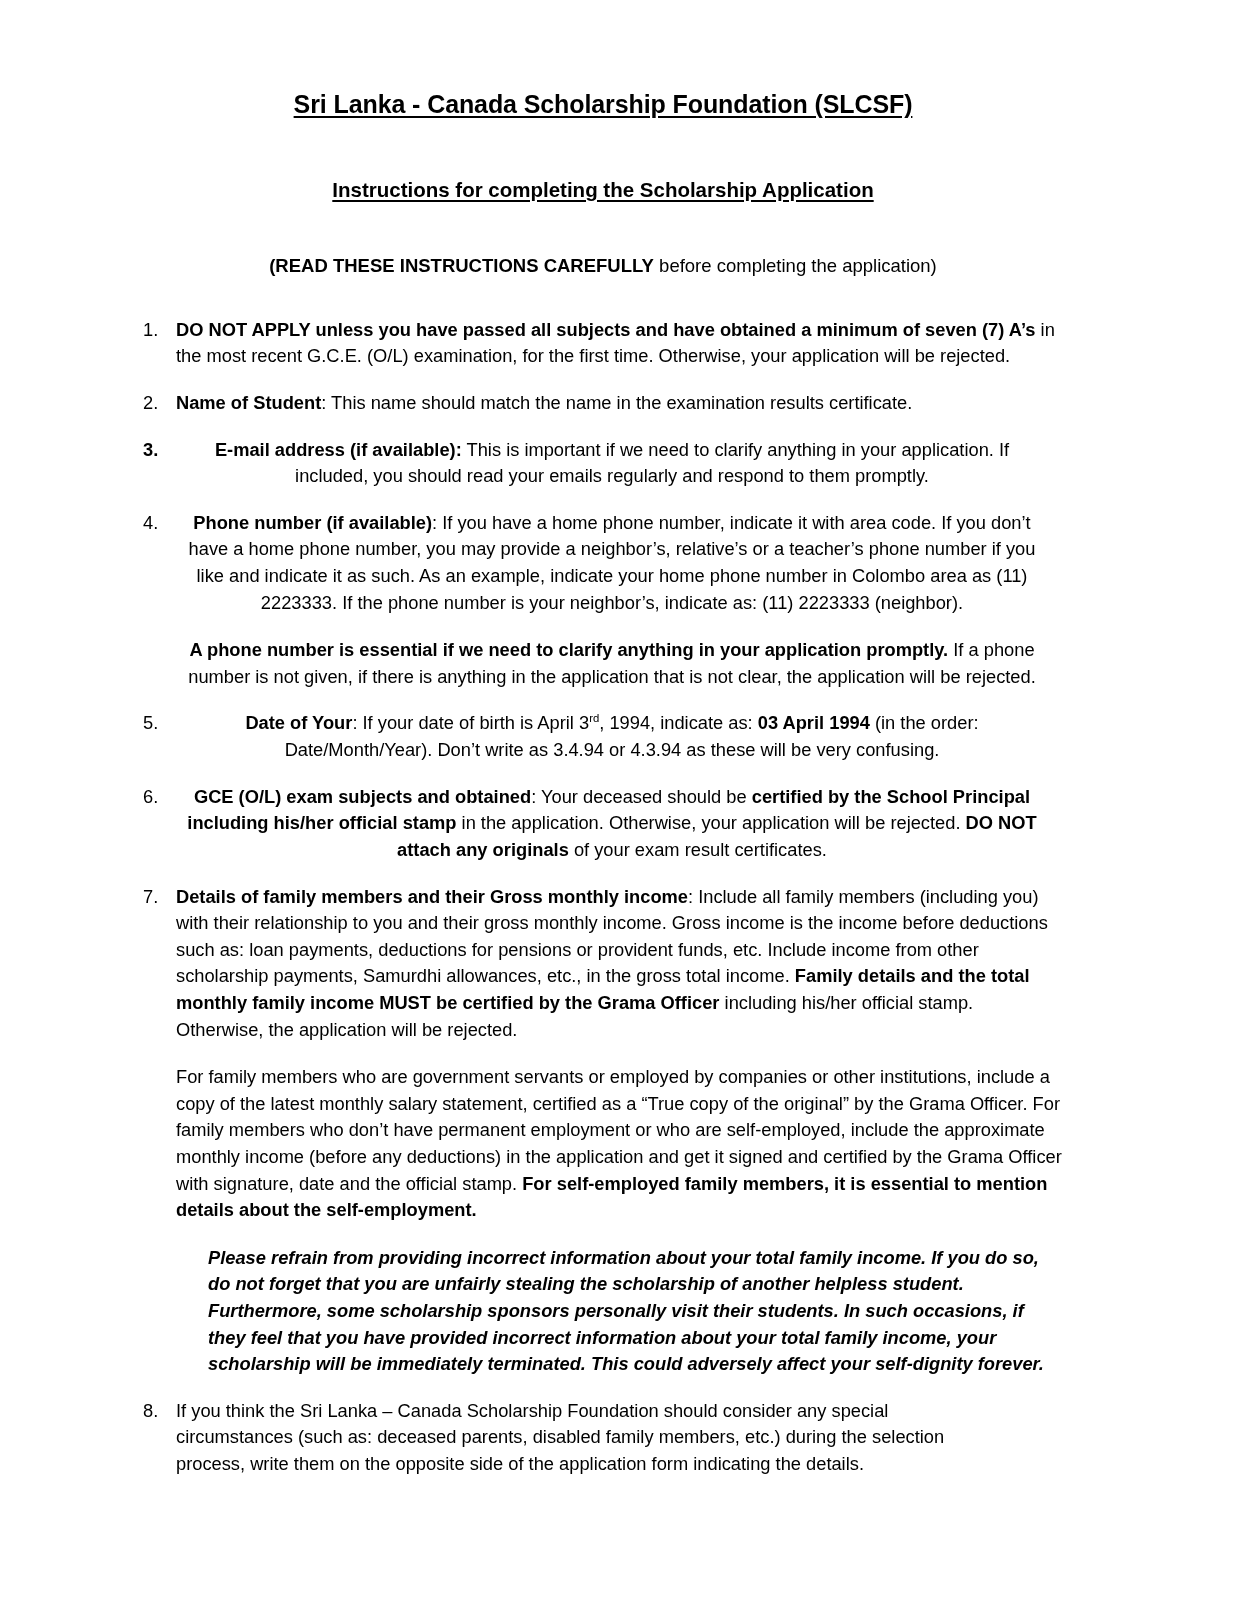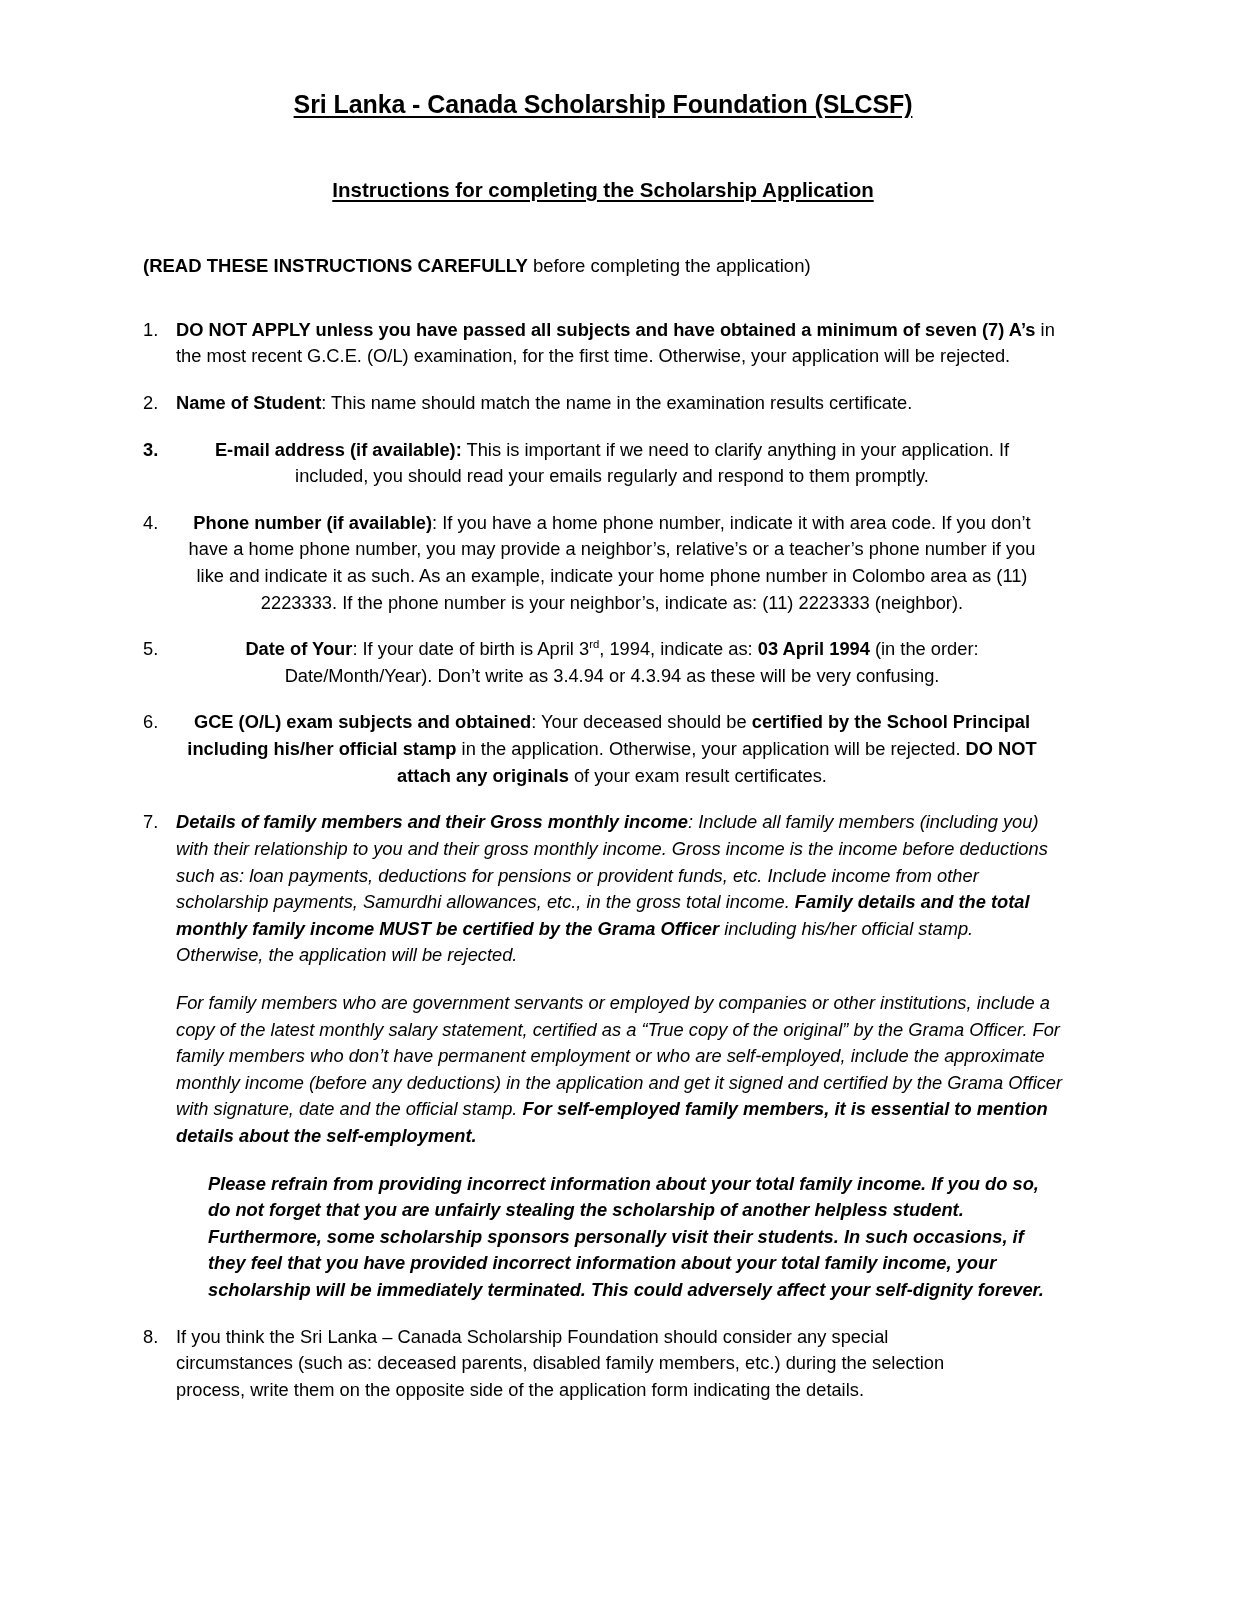--- a/index.html
+++ b/index.html
@@ -43,21 +43,21 @@
     text-align: center;
     font-size: 20.5px;
     font-weight: bold;
     margin: 12px;
     padding-top: 48px;
     line-height: 1.15;
   }
   .doc-subtitle .u { text-decoration: underline; text-underline-offset: 3px; }
 
   .read-note {
-    text-align: left;
+    text-align: center;
     font-size: 18.5px;
     margin: 0;
     padding-top: 41px;
     line-height: 1.2;
   }
   .read-note b { font-weight: bold; }
 
   
   ol.instructions {
     list-style: none;
@@ -89,21 +89,21 @@
   li p + p { margin-top: 21px; }
 
   b, .b { font-weight: bold; }
   .bi { font-weight: bold; font-style: italic; margin-left: 32px; }
   sup { font-size: 0.62em; vertical-align: super; line-height: 0; }
 
   
   .w-narrow { max-width: 890px; }
   .w-mid    { max-width: 872px; text-align: center; }
   .w-wide   { max-width: 920px; }
-  .w-i7     { max-width: 895px; font-style: italic; }
+  .w-i7     { max-width: 895px; }
   .w-i8     { max-width: 800px; }
 </style>
 </head>
 <body>
 
 <div class="page">
   <div class="content">
 
     <h1 class="doc-title">
       <span class="u">Sri Lanka - Canada Scholarship Foundation (SLCSF)</span>
@@ -128,20 +128,21 @@
       </li>
 
       <li>
         <span class="num bold">3.</span>
         <p class="w-mid"><b>E-mail address (if available):</b><span> This is important if we need to clarify anything in your application. If included, you should read your emails regularly and respond to them promptly.</span></p>
       </li>
 
       <li>
         <span class="num">4.</span>
         <p class="w-mid"><b>Phone number (if available)</b><span>: If you have a home phone number, indicate it with area code. If you don’t have a home phone number, you may provide a neighbor’s, relative’s or a teacher’s phone number if you like and indicate it as such. As an example, indicate your home phone number in Colombo area as (11) 2223333. If the phone number is your neighbor’s, indicate as: (11) 2223333 (neighbor).</span></p>
+        <p class="w-mid"><b>A phone number is essential if we need to clarify anything in your application promptly.</b><span> If a phone number is not given, if there is anything in the application that is not clear, the application will be rejected.</span></p>
       </li>
 
       <li>
         <span class="num">5.</span>
         <p class="w-mid"><b>Date of Your</b><span>: If your date of birth is April 3</span><sup>rd</sup><span>, 1994, indicate as: </span><b>03 April 1994</b><span> (in the order: Date/Month/Year). Don’t write as 3.4.94 or 4.3.94 as these will be very confusing.</span></p>
       </li>
 
       <li>
         <span class="num">6.</span>
         <p class="w-mid"><b>GCE (O/L) exam subjects and obtained</b><span>: Your deceased should be </span><b>certified by the School Principal including his/her official stamp</b><span> in the application. Otherwise, your application will be rejected. </span><b>DO NOT attach any originals</b><span> of your exam result certificates.</span></p>

